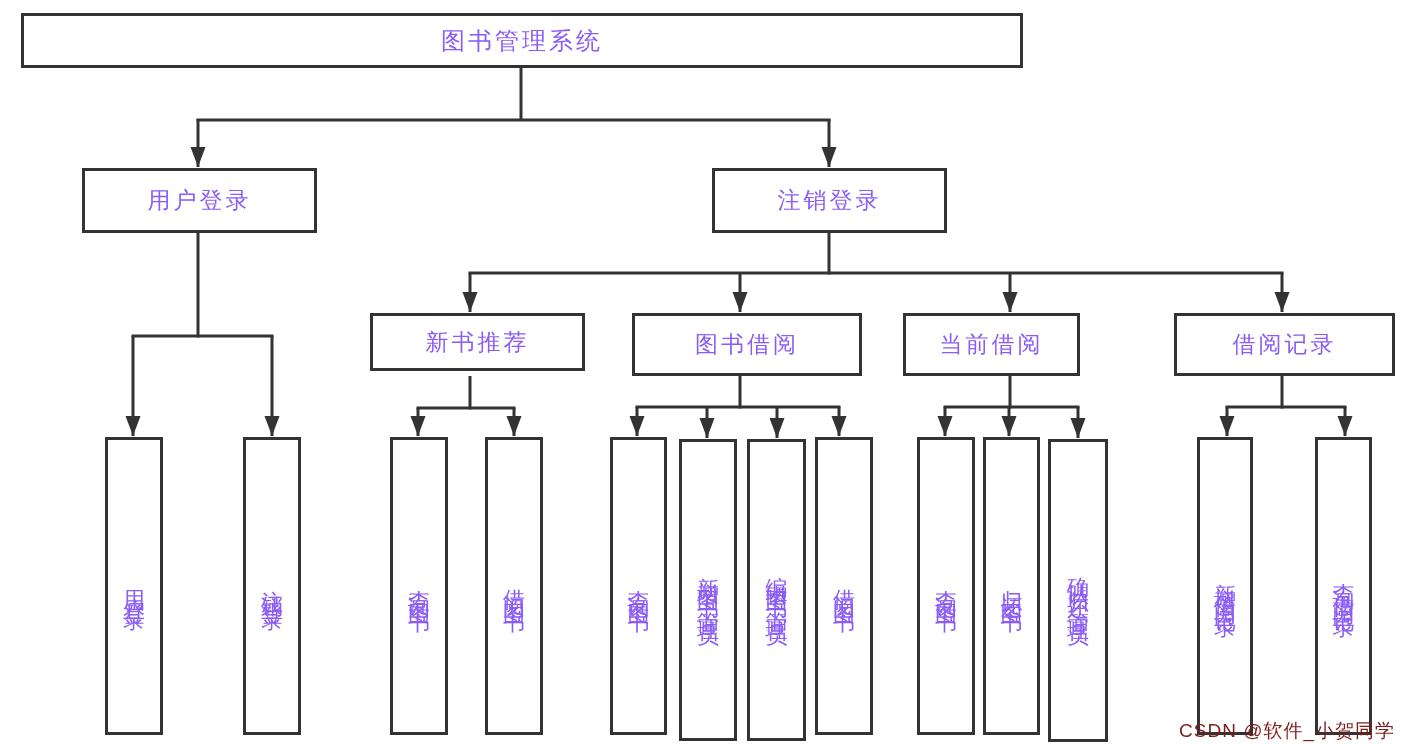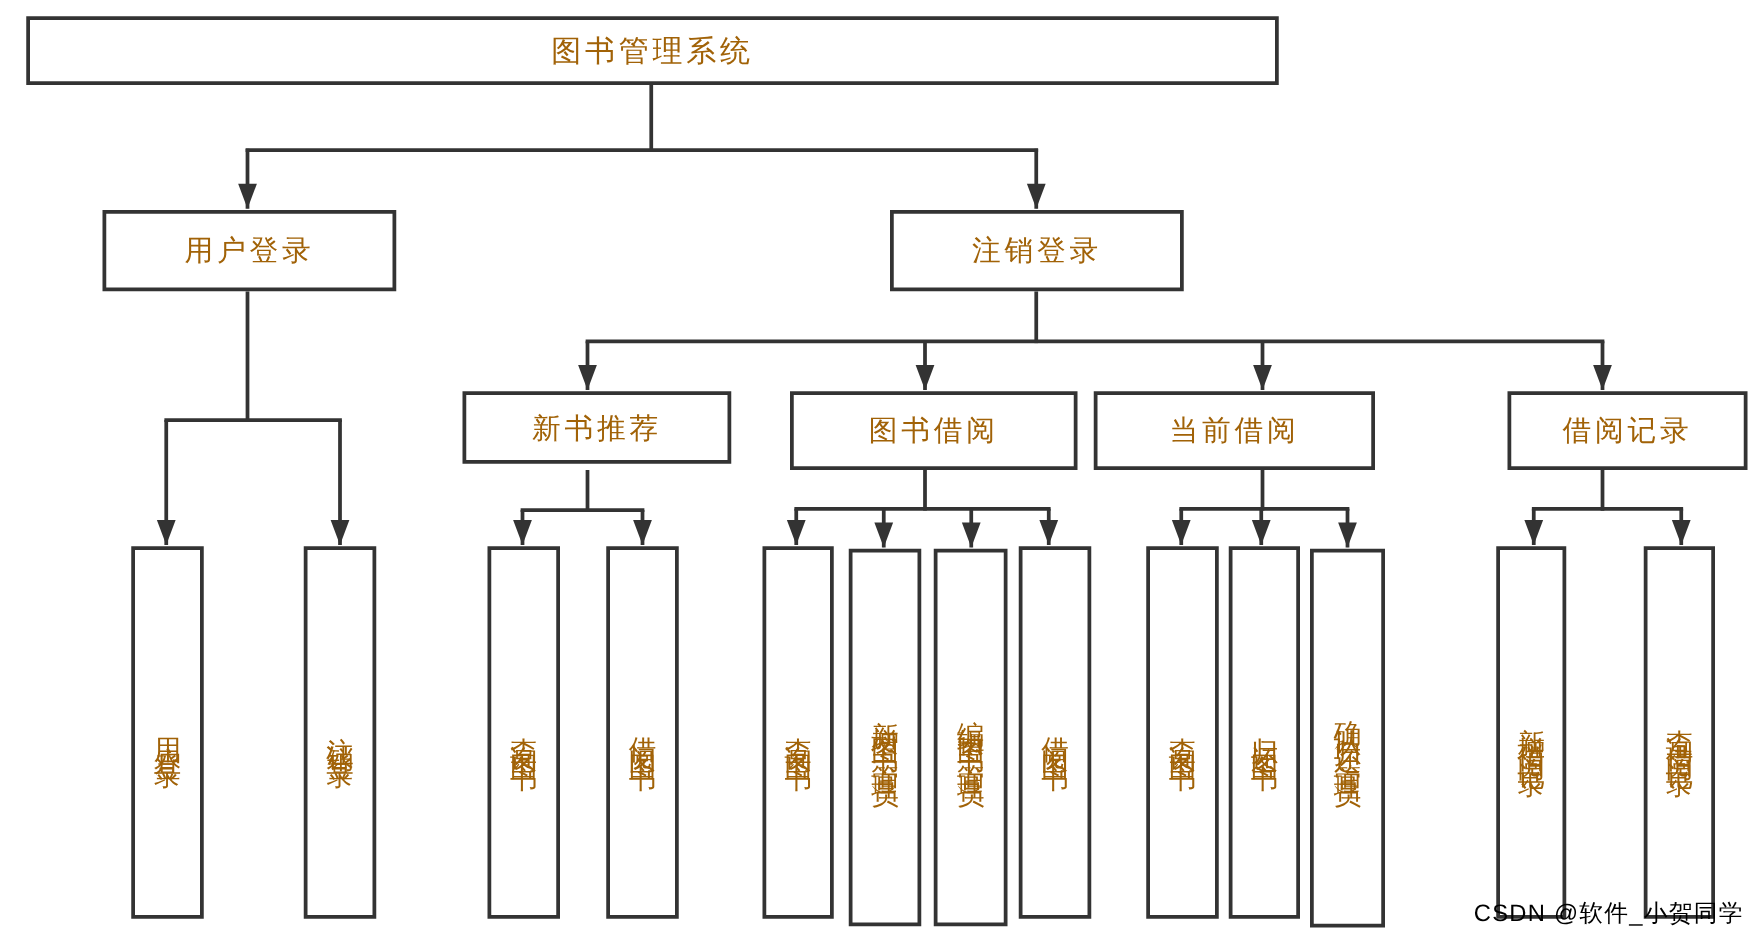--- a/index.html
+++ b/index.html
@@ -12,21 +12,21 @@
     overflow: hidden;
   }
   .box {
     position: absolute;
     box-sizing: border-box;
     border: 3px solid #333333;
     background: #ffffff;
     display: flex;
     align-items: center;
     justify-content: center;
-    color: #a16207;
+    color: #8b5cf6;
   }
   .hbox { font-size: 23px; letter-spacing: 3px; white-space: nowrap; }
   .rootbox { font-size: 24px; letter-spacing: 3px; }
   .vbox {
     writing-mode: vertical-rl;
     text-orientation: mixed;
     font-size: 22px;
     letter-spacing: 7px;
     line-height: 1;
   }
@@ -34,21 +34,21 @@
     position: absolute;
     left: 0; top: 0;
     width: 1405px; height: 747px;
     pointer-events: none;
   }
   .watermark {
     position: absolute;
     right: 10px;
     top: 718px;
     font-size: 19px;
-    color: #000000;
+    color: #7f1d1d;
     letter-spacing: 1px;
     white-space: nowrap;
     z-index: 5;
   }
 </style>
 </head>
 <body>
 
 <div class="canvas">
 
@@ -102,22 +102,22 @@
     </g>
   </svg>
 
   <div class="box hbox rootbox" style="left:21px; top:13px; width:1002px; height:55px;">图书管理系统</div>
 
   <div class="box hbox" style="left:82px; top:168px; width:235px; height:65px;">用户登录</div>
   <div class="box hbox" style="left:712px; top:168px; width:235px; height:65px;">注销登录</div>
 
   <div class="box hbox" style="left:370px; top:313px; width:215px; height:58px;">新书推荐</div>
   <div class="box hbox" style="left:632px; top:313px; width:230px; height:63px;">图书借阅</div>
-  <div class="box hbox" style="left:875px; top:313px; width:225px; height:63px;">当前借阅</div>
-  <div class="box hbox" style="left:1206px; top:313px; width:192px; height:63px;">借阅记录</div>
+  <div class="box hbox" style="left:903px; top:313px; width:177px; height:63px;">当前借阅</div>
+  <div class="box hbox" style="left:1174px; top:313px; width:221px; height:63px;">借阅记录</div>
 
   <div class="box vbox" style="left:105px; top:437px; width:58px; height:298px;">用户登录</div>
   <div class="box vbox" style="left:243px; top:437px; width:58px; height:298px;">注销登录</div>
 
   <div class="box vbox" style="left:390px; top:437px; width:58px; height:298px;">查询图书</div>
   <div class="box vbox" style="left:485px; top:437px; width:58px; height:298px;">借阅图书</div>
 
   <div class="box vbox" style="left:610px; top:437px; width:57px; height:298px;">查询图书</div>
   <div class="box vbox" style="left:679px; top:439px; width:58px; height:302px;">新增图书（管理员）</div>
   <div class="box vbox" style="left:747px; top:439px; width:59px; height:302px;">编辑图书（管理员）</div>

